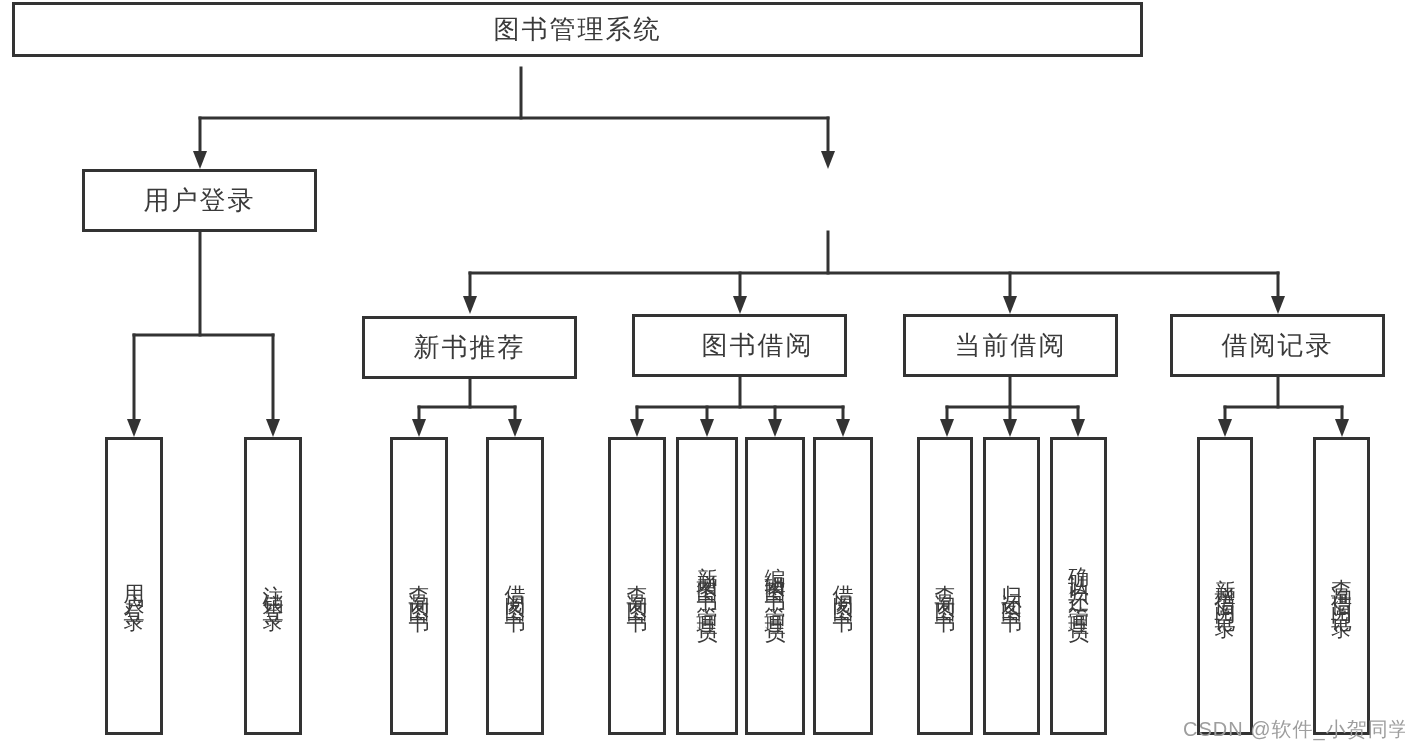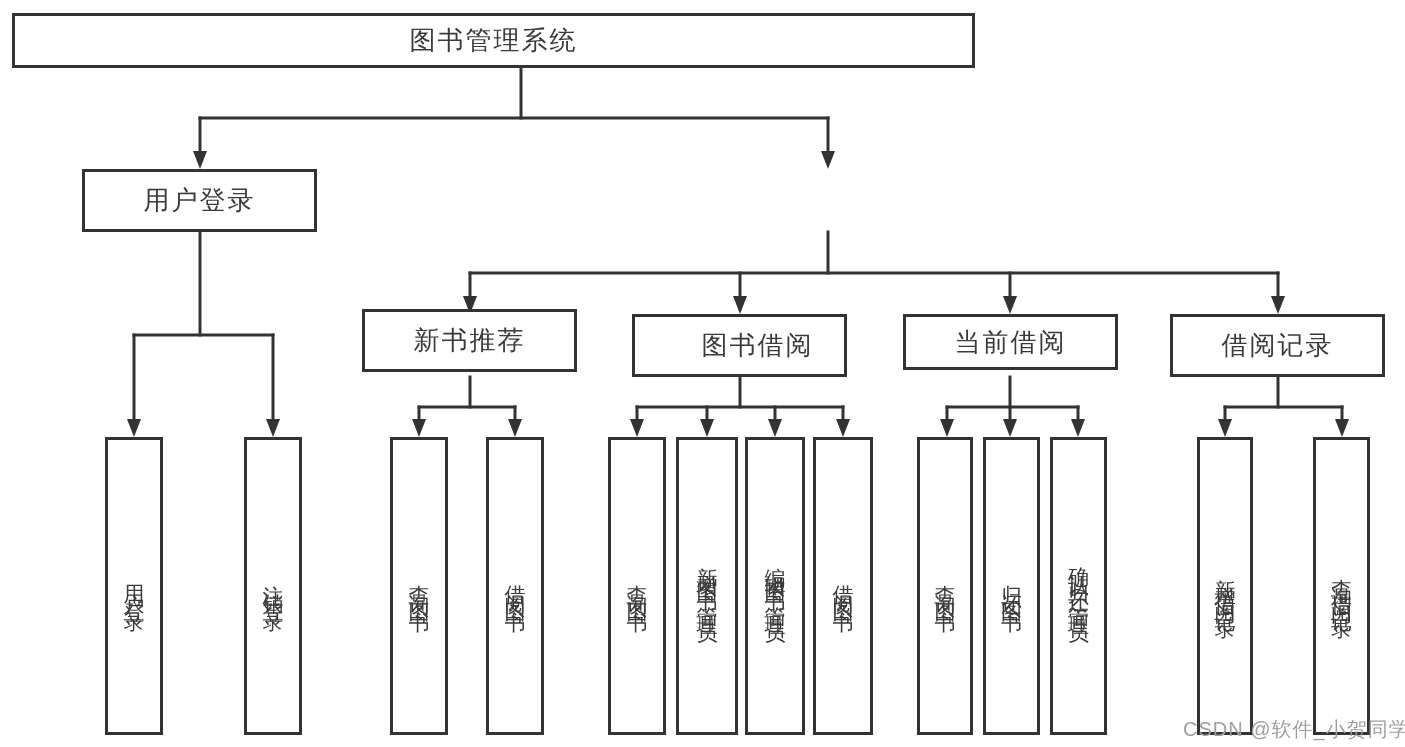--- a/index.html
+++ b/index.html
@@ -103,27 +103,27 @@
       <line x1="1010" y1="407" x2="1010" y2="423" stroke="#333333" stroke-width="3" stroke-linecap="square"></line>
       <polygon points="1003,419 1017,419 1010,437" fill="#333333"></polygon>
       <line x1="1078" y1="407" x2="1078" y2="423" stroke="#333333" stroke-width="3" stroke-linecap="square"></line>
       <polygon points="1071,419 1085,419 1078,437" fill="#333333"></polygon>
       <line x1="1225" y1="407" x2="1225" y2="423" stroke="#333333" stroke-width="3" stroke-linecap="square"></line>
       <polygon points="1218,419 1232,419 1225,437" fill="#333333"></polygon>
       <line x1="1342" y1="407" x2="1342" y2="423" stroke="#333333" stroke-width="3" stroke-linecap="square"></line>
       <polygon points="1335,419 1349,419 1342,437" fill="#333333"></polygon>
     </svg>
 
-  <div class="node" style="left:12px;top:13px;width:963px;height:55px;">图书管理系统</div>
+  <div class="node" style="left:12px;top:2px;width:1131px;height:55px;">图书管理系统</div>
 
   <div class="node" style="left:82px;top:169px;width:235px;height:63px;">用户登录</div>
 
-  <div class="node" style="left:362px;top:309px;width:215px;height:63px;">新书推荐</div>
+  <div class="node" style="left:362px;top:316px;width:215px;height:63px;">新书推荐</div>
   <div class="node" style="left:632px;top:314px;width:215px;height:63px;padding-left:36px;">图书借阅</div>
-  <div class="node" style="left:903px;top:314px;width:215px;height:56px;">当前借阅</div>
+  <div class="node" style="left:903px;top:314px;width:215px;height:63px;">当前借阅</div>
   <div class="node" style="left:1170px;top:314px;width:215px;height:63px;">借阅记录</div>
 
   <div class="leaf" style="left:105px;top:437px;width:58px;height:298px;">用户登录</div>
   <div class="leaf" style="left:244px;top:437px;width:58px;height:298px;">注销登录</div>
 
   <div class="leaf" style="left:390px;top:437px;width:58px;height:298px;">查询图书</div>
   <div class="leaf" style="left:486px;top:437px;width:58px;height:298px;">借阅图书</div>
 
   <div class="leaf" style="left:608px;top:437px;width:58px;height:298px;">查询图书</div>
   <div class="leaf tight" style="left:676px;top:437px;width:62px;height:298px;">新增图书（管理员）</div>

